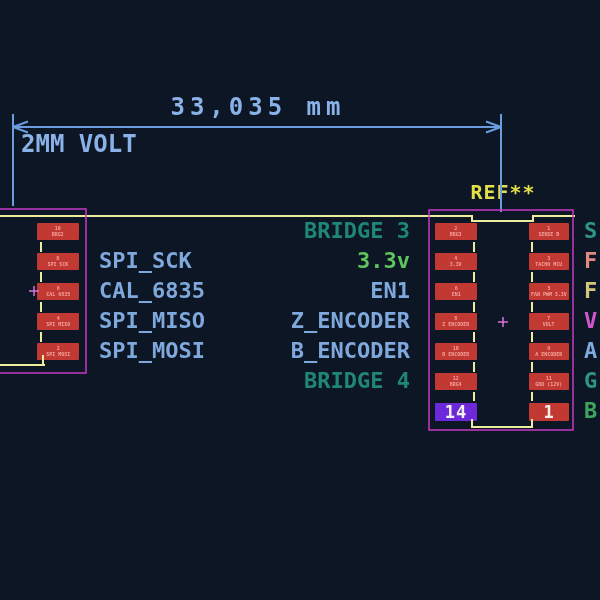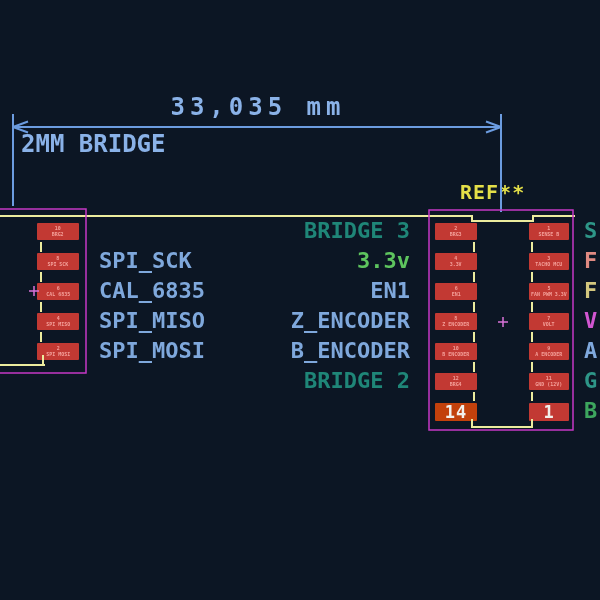--- a/index.html
+++ b/index.html
@@ -20,21 +20,21 @@
   }
   .dim-text{
     position:absolute;font-weight:bold;font-size:24px;letter-spacing:5px;
     text-align:center;z-index:20;
   }
   .pitch-text{
     position:absolute;font-weight:bold;font-size:24px;letter-spacing:0px;z-index:20;
   }
   .ref-text{
     position:absolute;font-weight:bold;font-size:20px;letter-spacing:1px;
-    z-index:20;
+    text-align:center;z-index:20;
   }
   .pad{
     position:absolute;display:flex;align-items:center;justify-content:center;
     z-index:10;border-radius:1px;
   }
   .pad .inner{
     transform:scale(0.62);transform-origin:center;
     font-size:8px;line-height:8.5px;text-align:center;font-weight:bold;
     white-space:nowrap;
   }
@@ -43,21 +43,21 @@
   }
   svg.overlay{position:absolute;left:0;top:0;z-index:30;pointer-events:none;}
 </style>
 </head>
 <body>
 
 <div id="canvas">
 
   <div class="dim-text" style="left: 108px; top: 93px; width: 300px; color: rgb(138, 178, 232);">33,035 mm</div>
 
-  <div class="pitch-text" style="left: 21px; top: 130px; color: rgb(138, 178, 232);">2MM BRIDGE</div>
+  <div class="pitch-text" style="left: 21px; top: 130px; color: rgb(138, 178, 232);">2MM VOLT</div>
 
   <div class="ref-text" style="left: 460px; top: 180px; width: 86px; color: rgb(228, 223, 72);">REF**</div>
 
   <svg class="overlay" width="600" height="600" viewBox="0 0 600 600">
 
     <g fill="none" stroke-width="2" stroke="#6c9ce0">
       <path d="M13,127 H501"></path>
       <path d="M13,127 L28,121.5 M13,127 L28,132.5"></path>
       <path d="M501,127 L486,121.5 M501,127 L486,132.5"></path>
       <path d="M13,114 V206"></path>
@@ -85,21 +85,21 @@
 
     <div class="netlabel" style="color: rgb(127, 168, 220); left: 99px; top: 249px;">SPI_SCK</div>
     <div class="netlabel" style="color: rgb(127, 168, 220); left: 99px; top: 279px;">CAL_6835</div>
     <div class="netlabel" style="color: rgb(127, 168, 220); left: 99px; top: 309px;">SPI_MISO</div>
     <div class="netlabel" style="color: rgb(127, 168, 220); left: 99px; top: 339px;">SPI_MOSI</div>
     <div class="netlabel" style="color: rgb(31, 134, 120); left: 150px; width: 260px; text-align: right; top: 219px;">BRIDGE 3</div>
     <div class="netlabel" style="color: rgb(94, 196, 94); left: 150px; width: 260px; text-align: right; top: 249px;">3.3v</div>
     <div class="netlabel" style="color: rgb(127, 168, 220); left: 150px; width: 260px; text-align: right; top: 279px;">EN1</div>
     <div class="netlabel" style="color: rgb(127, 168, 220); left: 150px; width: 260px; text-align: right; top: 309px;">Z_ENCODER</div>
     <div class="netlabel" style="color: rgb(127, 168, 220); left: 150px; width: 260px; text-align: right; top: 339px;">B_ENCODER</div>
-    <div class="netlabel" style="color: rgb(31, 134, 120); left: 150px; width: 260px; text-align: right; top: 369px;">BRIDGE 2</div>
+    <div class="netlabel" style="color: rgb(31, 134, 120); left: 150px; width: 260px; text-align: right; top: 369px;">BRIDGE 4</div>
     <div class="netlabel" style="color: rgb(46, 150, 136); left: 584px; top: 219px;">S</div>
     <div class="netlabel" style="color: rgb(224, 138, 130); left: 584px; top: 249px;">F</div>
     <div class="netlabel" style="color: rgb(211, 199, 126); left: 584px; top: 279px;">F</div>
     <div class="netlabel" style="color: rgb(209, 86, 209); left: 584px; top: 309px;">V</div>
     <div class="netlabel" style="color: rgb(127, 168, 220); left: 584px; top: 339px;">A</div>
     <div class="netlabel" style="color: rgb(46, 150, 136); left: 584px; top: 369px;">G</div>
     <div class="netlabel" style="color: rgb(61, 166, 94); left: 584px; top: 399px;">B</div>
     <div class="pad" style="left: 37px; top: 223px; width: 42px; height: 17px; background: rgb(194, 57, 51);">
       <div class="inner" style="color: rgb(244, 160, 154);">
         <div>10</div>
@@ -159,21 +159,21 @@
         <div>10</div>
         <div>B_ENCODER</div>
       </div>
     </div>
     <div class="pad" style="left: 435px; top: 373px; width: 42px; height: 17px; background: rgb(194, 57, 51);">
       <div class="inner" style="color: rgb(244, 160, 154);">
         <div>12</div>
         <div>BRG4</div>
       </div>
     </div>
-    <div class="pad" style="left: 435px; top: 403px; width: 42px; height: 18px; background: #c2410c;">
+    <div class="pad" style="left: 435px; top: 403px; width: 42px; height: 18px; background: #6d28d9;">
       <div class="bignum" style="color: rgb(242, 240, 236);">14</div>
     </div>
     <div class="pad" style="left: 529px; top: 223px; width: 40px; height: 17px; background: rgb(194, 57, 51);">
       <div class="inner" style="color: rgb(244, 160, 154);">
         <div>1</div>
         <div>SENSE_B</div>
       </div>
     </div>
     <div class="pad" style="left: 529px; top: 253px; width: 40px; height: 17px; background: rgb(194, 57, 51);">
       <div class="inner" style="color: rgb(244, 160, 154);">

